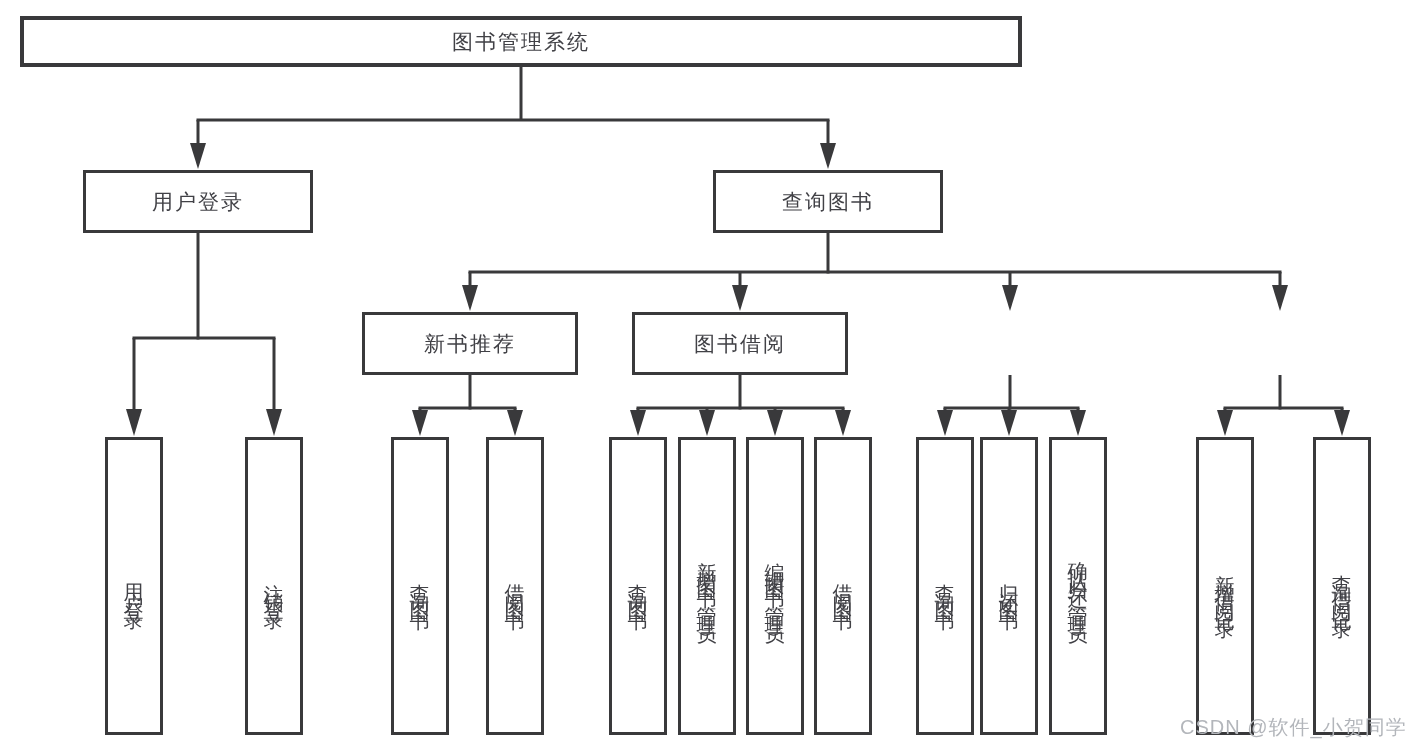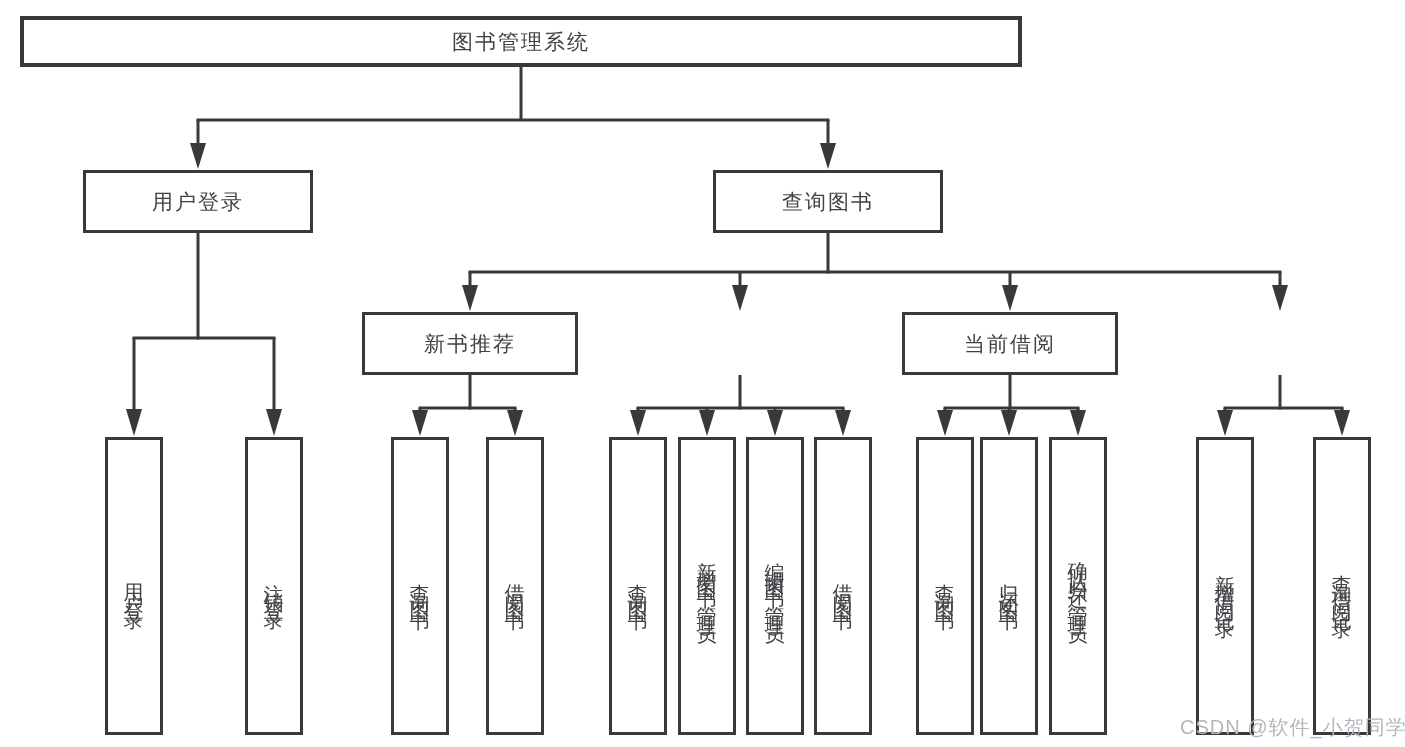--- a/index.html
+++ b/index.html
@@ -129,22 +129,22 @@
   <div class="node lvl2" style="left:83px">
     <span class="hlabel">用户登录</span>
   </div>
   <div class="node lvl2" style="left:713px">
     <span class="hlabel">查询图书</span>
   </div>
 
   <div class="node lvl3" style="left:362px">
     <span class="hlabel">新书推荐</span>
   </div>
-  <div class="node lvl3" style="left:902px">
-    <span class="hlabel">当前借阅</span>
+  <div class="node lvl3" style="left:632px">
+    <span class="hlabel">图书借阅</span>
   </div>
 
   <div class="node leaf" style="left:105px">
     <span class="vtext">用户登录</span>
   </div>
   <div class="node leaf" style="left:245px">
     <span class="vtext">注销登录</span>
   </div>
 
   <div class="node leaf" style="left:391px">

